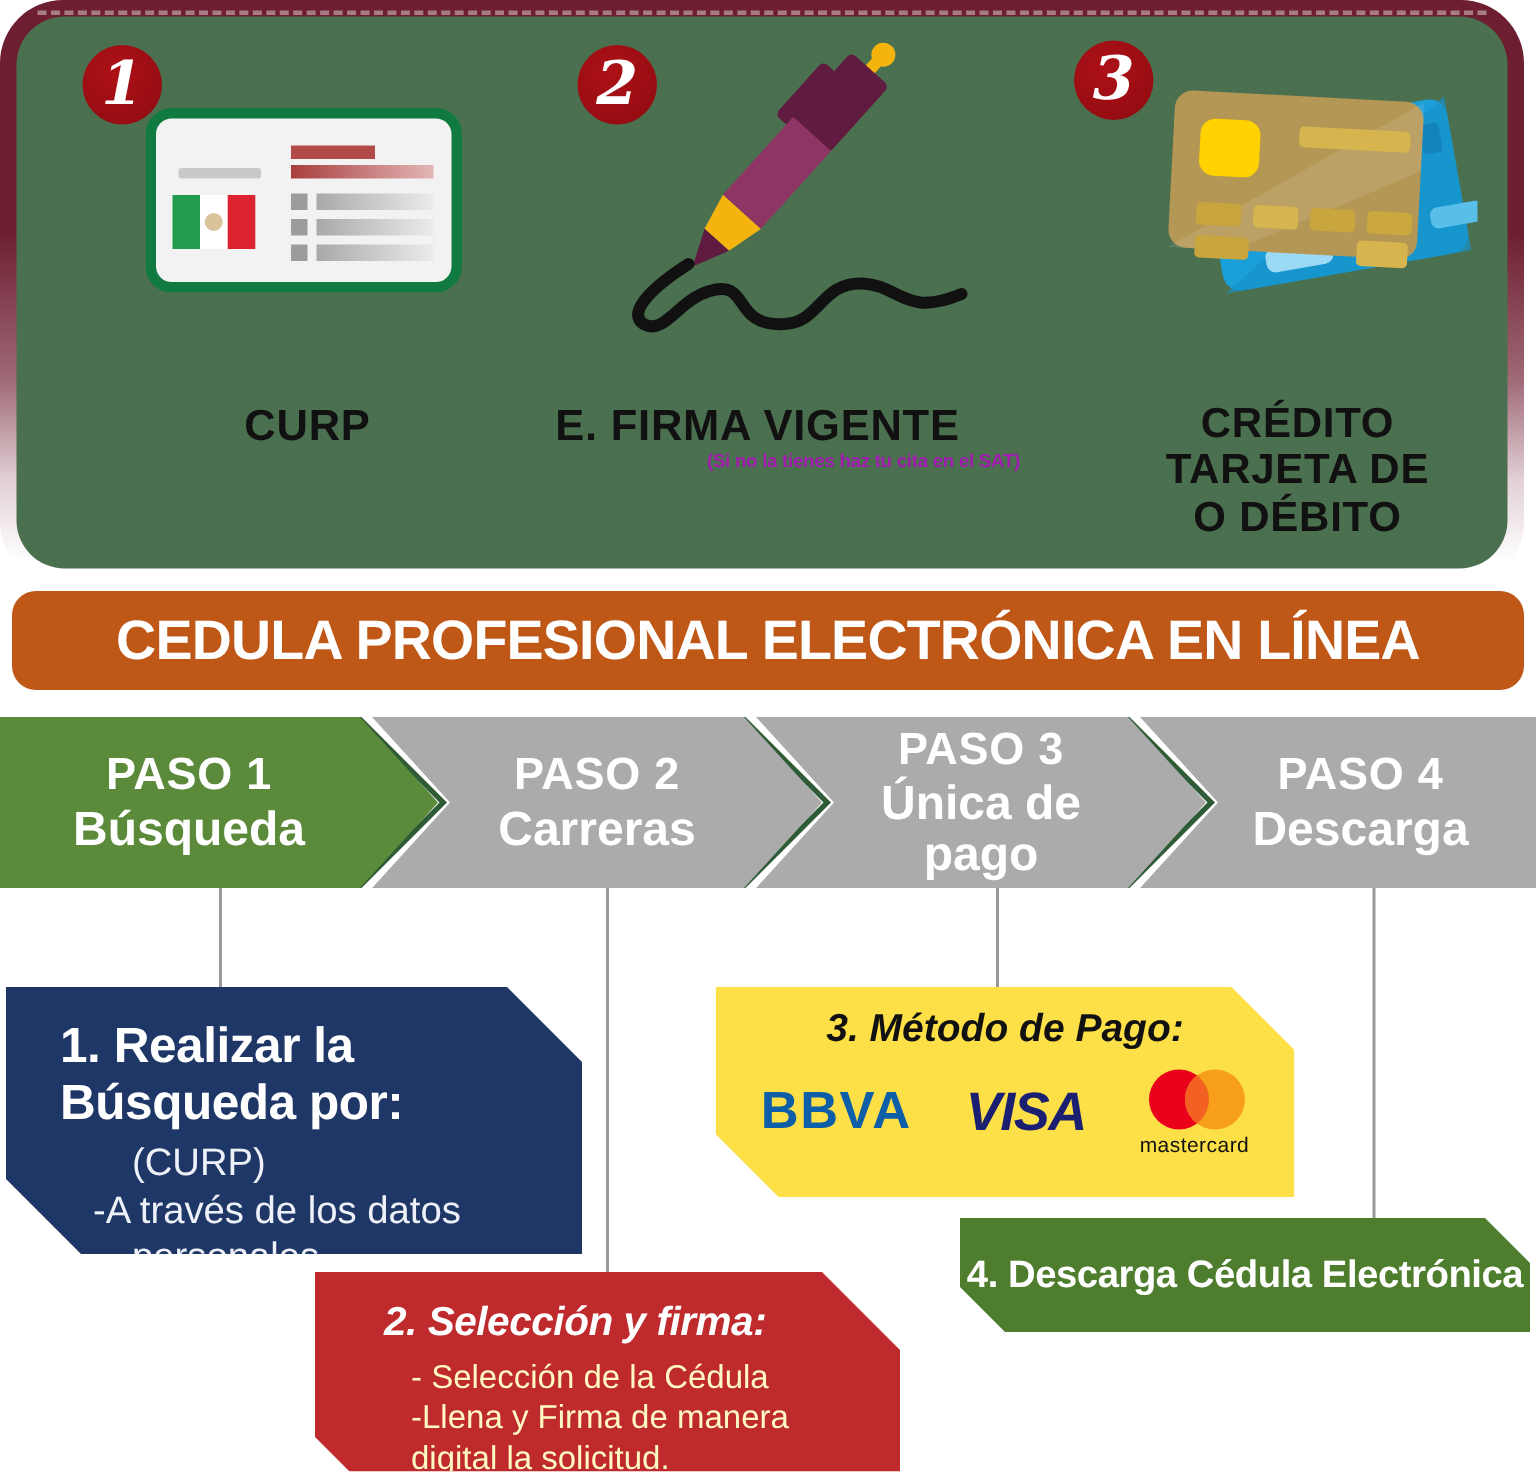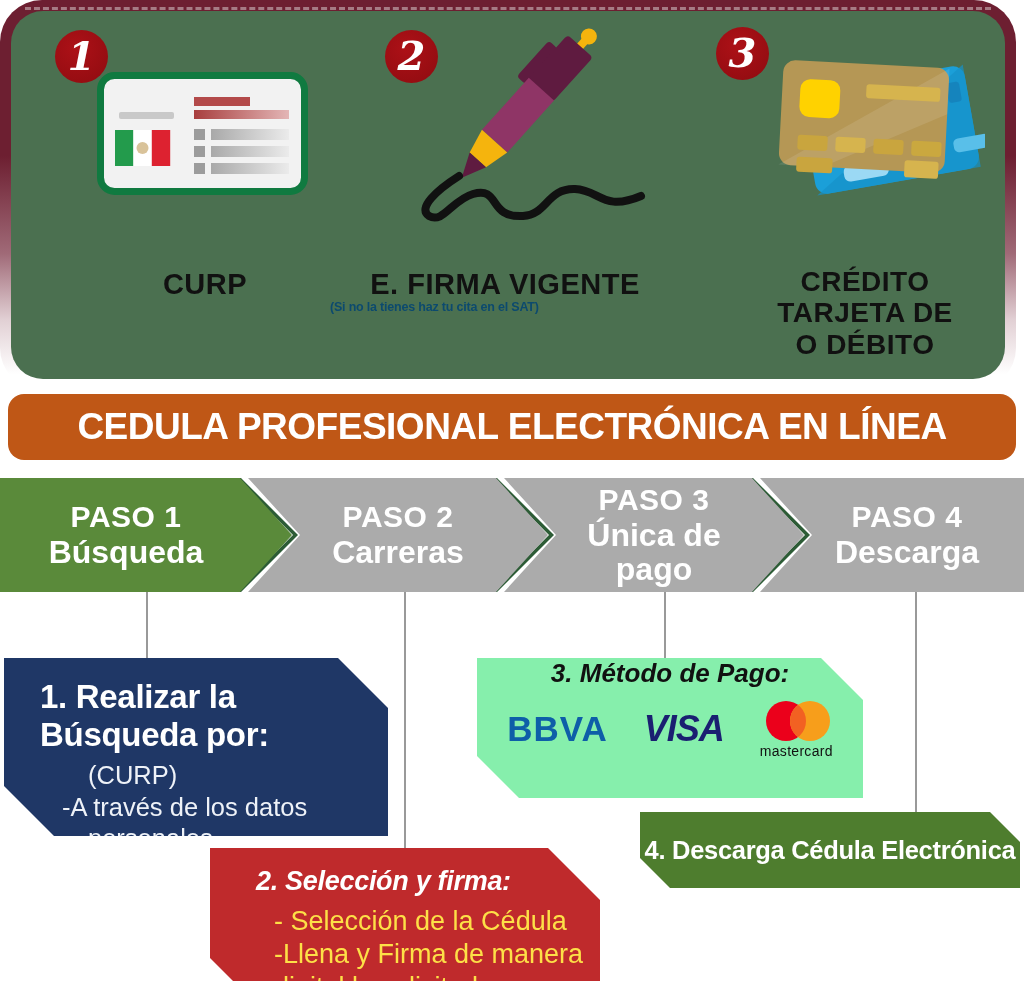--- a/index.html
+++ b/index.html
@@ -14,21 +14,21 @@
   .top-panel-inner{width:100%;height:100%;background:#4b7050;border-radius:32px;position:relative;}
   .top-panel-inner::before{content:"";position:absolute;left:14px;right:14px;top:-4px;
     border-top:3px dashed rgba(235,235,235,.45);}
 
   
   .badge{width:53px;height:53px;border-radius:50%;background:radial-gradient(circle at 40% 35%,#ad1117,#8e0b10);
     color:#fff;font-family:"DejaVu Serif",serif;font-style:italic;font-weight:bold;
     font-size:40px;line-height:51px;text-align:center;z-index:3;}
 
   .req-label{color:#111;font-weight:600;letter-spacing:.5px;font-size:29px;text-align:center;}
-  .req-caption{color:#0c4a6e;font-weight:bold;font-size:12.5px;letter-spacing:-.2px;text-align:left;}
+  .req-caption{color:#a21caf;font-weight:bold;font-size:12.5px;letter-spacing:-.2px;text-align:right;}
 
   
   .banner{left:8px;top:394px;width:1008px;height:66px;background:#bf5716;border-radius:16px;
     color:#fff;font-weight:bold;font-size:37px;letter-spacing:-.5px;text-align:center;line-height:66px;}
 
   
   .steps-bar{left:0;top:478px;width:1024px;height:114px;}
   .chev{position:absolute;top:0;height:114px;color:#fff;display:flex;flex-direction:column;
         justify-content:center;align-items:center;z-index:2;}
   .chev .step-name{font-weight:bold;font-size:30px;letter-spacing:.5px;}
@@ -49,39 +49,39 @@
 
   
   .cutbox{box-sizing:border-box;color:#fff;}
   .box-search{left:4px;top:658px;width:384px;height:178px;background:#1f3766;
     clip-path:polygon(0 0,calc(100% - 50px) 0,100% 50px,100% 100%,50px 100%,0 calc(100% - 50px));
     padding:20px 14px 0 36px;}
   .box-search .box-title{font-weight:bold;font-size:33px;letter-spacing:-.3px;}
   .box-search .box-line{font-size:25.5px;line-height:1.24;padding-left:22px;color:#eef2f8;}
   .box-search .ind{padding-left:48px;}
 
-  .box-payment{left:477px;top:658px;width:386px;height:140px;background:#86efac;color:#111;
+  .box-payment{left:477px;top:658px;width:386px;height:140px;background:#fde047;color:#111;
     clip-path:polygon(0 0,calc(100% - 42px) 0,100% 42px,100% 100%,42px 100%,0 calc(100% - 42px));
-    padding-top:0;text-align:center;}
+    padding-top:12px;text-align:center;}
   .box-payment .box-title{font-weight:bold;font-style:italic;font-size:26px;}
   .logo-row{display:flex;justify-content:center;align-items:center;gap:36px;margin-top:10px;}
   .bbva{color:#0e5ea8;font-weight:bold;font-size:35px;letter-spacing:1px;}
   .visa{color:#1a1f71;font-weight:bold;font-style:italic;font-size:36px;letter-spacing:-1px;}
   .mc{display:flex;flex-direction:column;align-items:center;line-height:1;}
   .mc-word{color:#111;font-size:14px;letter-spacing:.3px;margin-top:1px;}
 
   .box-download{left:640px;top:812px;width:380px;height:76px;background:#4e7d2e;
     clip-path:polygon(0 0,calc(100% - 30px) 0,100% 30px,100% 100%,30px 100%,0 calc(100% - 30px));
     text-align:center;font-weight:bold;font-size:25.5px;line-height:76px;letter-spacing:-.3px;}
 
   .box-selection{left:210px;top:848px;width:390px;height:200px;background:#bf2a2c;
     clip-path:polygon(0 0,calc(100% - 52px) 0,100% 52px,100% 100%,90px 100%,0 calc(100% - 90px));
     padding:18px 10px 0 46px;}
   .box-selection .box-title{font-weight:bold;font-style:italic;font-size:27px;letter-spacing:-.3px;}
-  .box-selection .box-line{font-size:27px;line-height:1.22;padding-left:18px;color:#fde047;}
+  .box-selection .box-line{font-size:22px;line-height:1.22;padding-left:18px;color:#fef9c3;}
 </style>
 </head>
 <body>
 
 <div class="stage">
 
   <div class="abs top-panel">
     <div class="top-panel-inner"></div>
   </div>
 

